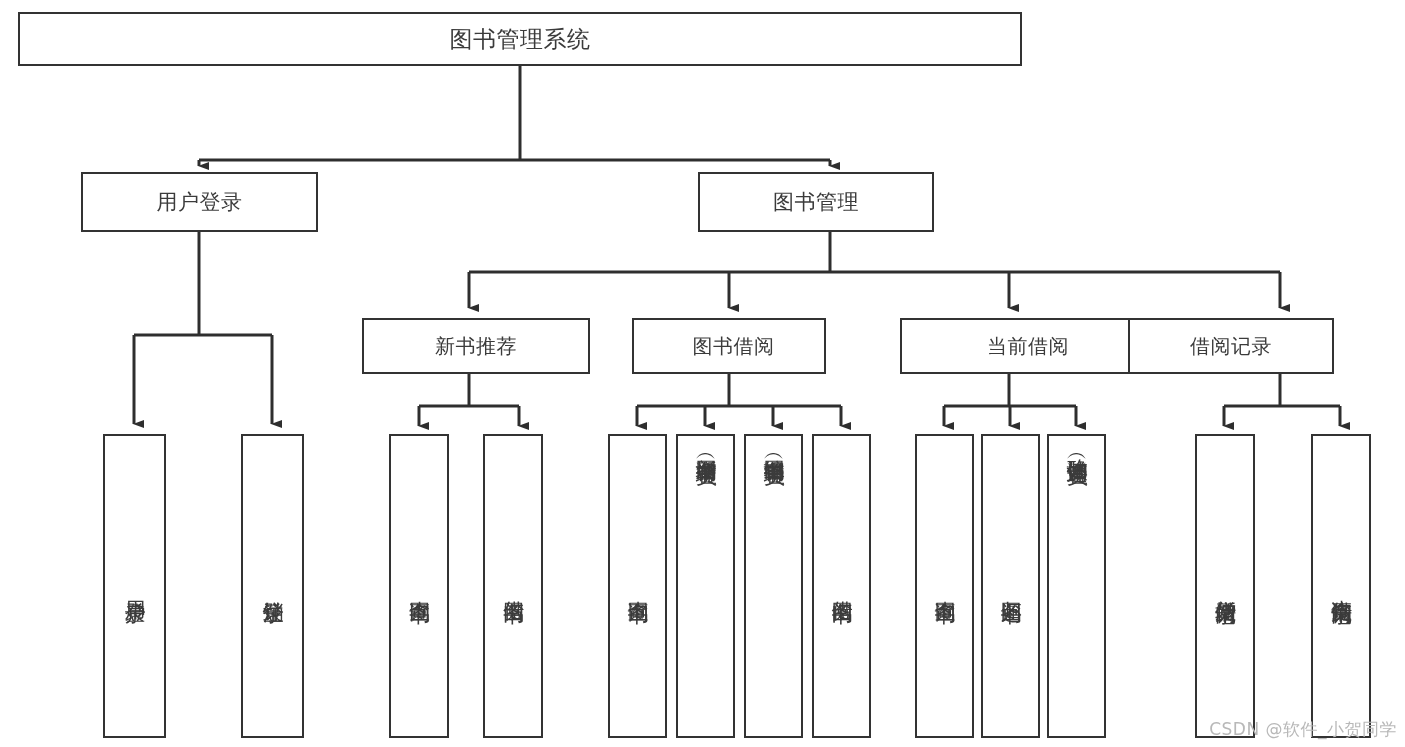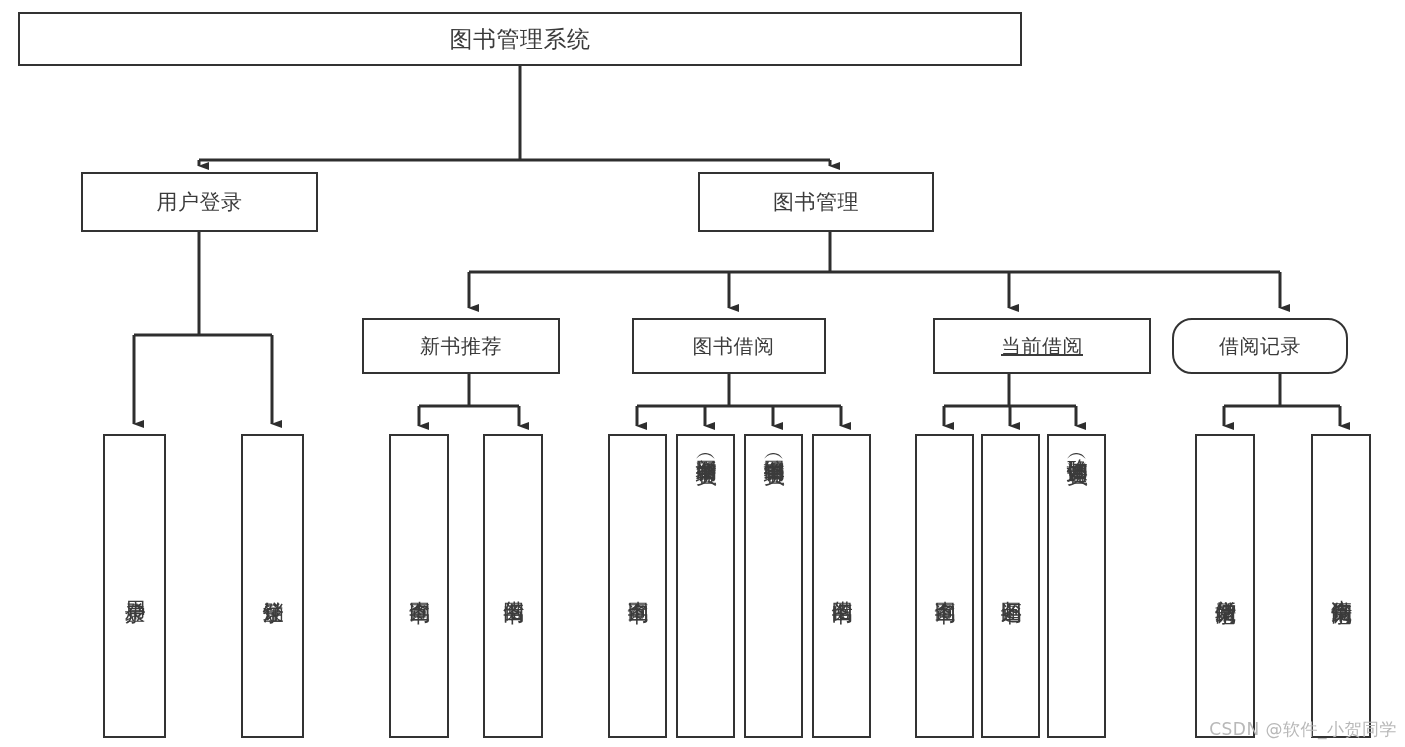--- a/index.html
+++ b/index.html
@@ -145,33 +145,33 @@
   </div>
 
   <div class="node node-l1" style="left:81px; top:172px; width:237px; height:60px;">
     <span>用户登录</span>
   </div>
 
   <div class="node node-l1" style="left:698px; top:172px; width:236px; height:60px;">
     <span>图书管理</span>
   </div>
 
-  <div class="node node-l2" style="left:362px; top:318px; width:198px; height:56px;">
+  <div class="node node-l2" style="left:362px; top:318px; width:228px; height:56px;">
     <span>新书推荐</span>
   </div>
 
   <div class="node node-l2" style="left:632px; top:318px; width:194px; height:56px;padding-left:9px;">
     <span>图书借阅</span>
   </div>
 
-  <div class="node node-l2" style="left:933px; top:318px; width:218px; height:56px;text-decoration:underline;">
+  <div class="node node-l2" style="left:900px; top:318px; width:256px; height:56px;">
     <span>当前借阅</span>
   </div>
 
-  <div class="node node-l2" style="left:1172px; top:318px; width:176px; height:56px;border-radius:20px;">
+  <div class="node node-l2" style="left:1128px; top:318px; width:206px; height:56px;">
     <span>借阅记录</span>
   </div>
 
   <div class="leaf center" style="left:103px; top:434px; width:63px; height:304px;">
     <span class="vtext">用户登录</span>
   </div>
 
   <div class="leaf center" style="left:241px; top:434px; width:63px; height:304px;">
     <span class="vtext">注销登录</span>
   </div>

